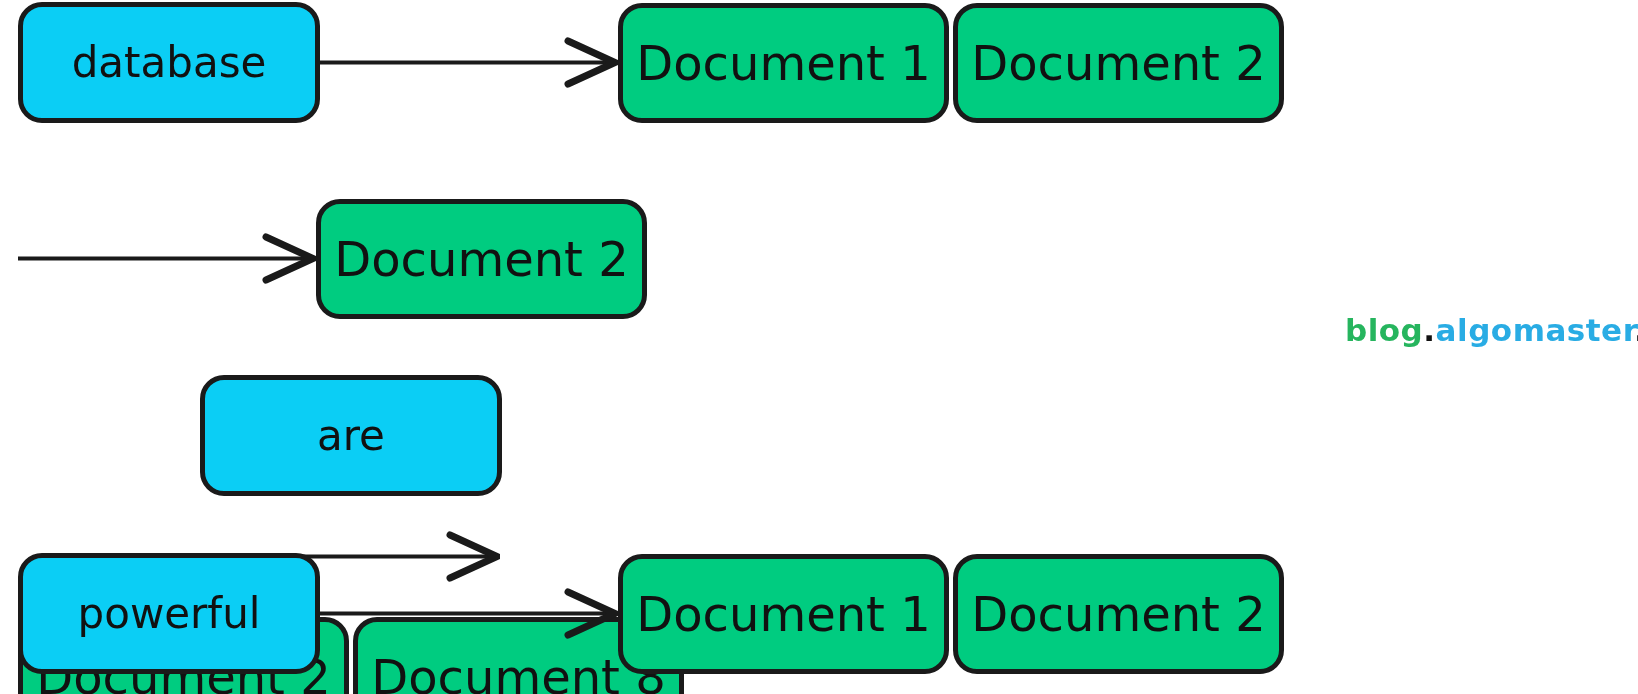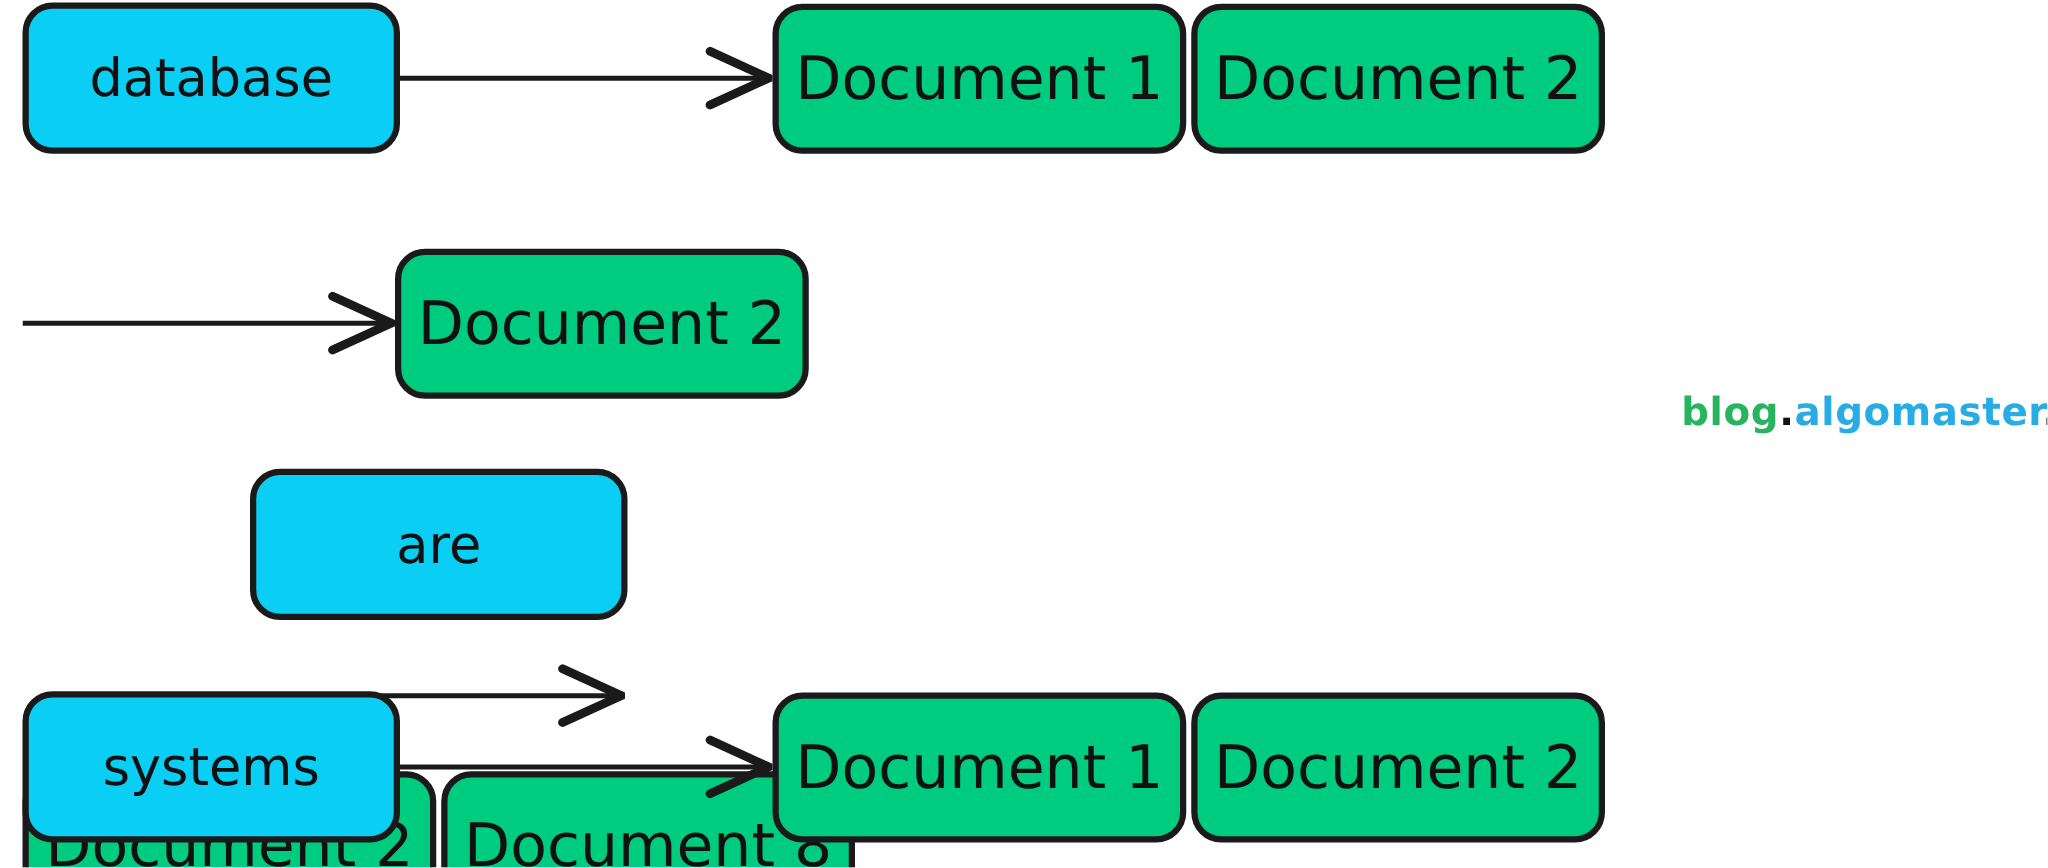--- a/index.html
+++ b/index.html
@@ -100,21 +100,21 @@
         <svg class="arrow-svg" viewBox="0 0 298 121">
           <line x1="0" y1="60.5" x2="291" y2="60.5" stroke="#1a1a1a" stroke-width="4"></line>
           <polyline points="248,39 295,60.5 248,82" fill="none" stroke="#1a1a1a" stroke-width="7" stroke-linecap="round"></polyline>
         </svg>
         <div class="docs">
           <div class="doc-box">Document 2</div>
           <div class="doc-box">Document 8</div>
         </div>
       </div>
       <div class="row" style="top: 553px;">
-        <div class="term-box">systems</div>
+        <div class="term-box">powerful</div>
         <svg class="arrow-svg" viewBox="0 0 298 121">
           <line x1="0" y1="60.5" x2="291" y2="60.5" stroke="#1a1a1a" stroke-width="4"></line>
           <polyline points="248,39 295,60.5 248,82" fill="none" stroke="#1a1a1a" stroke-width="7" stroke-linecap="round"></polyline>
         </svg>
         <div class="docs">
           <div class="doc-box">Document 1</div>
           <div class="doc-box">Document 2</div>
         </div>
       </div>
     </div>

